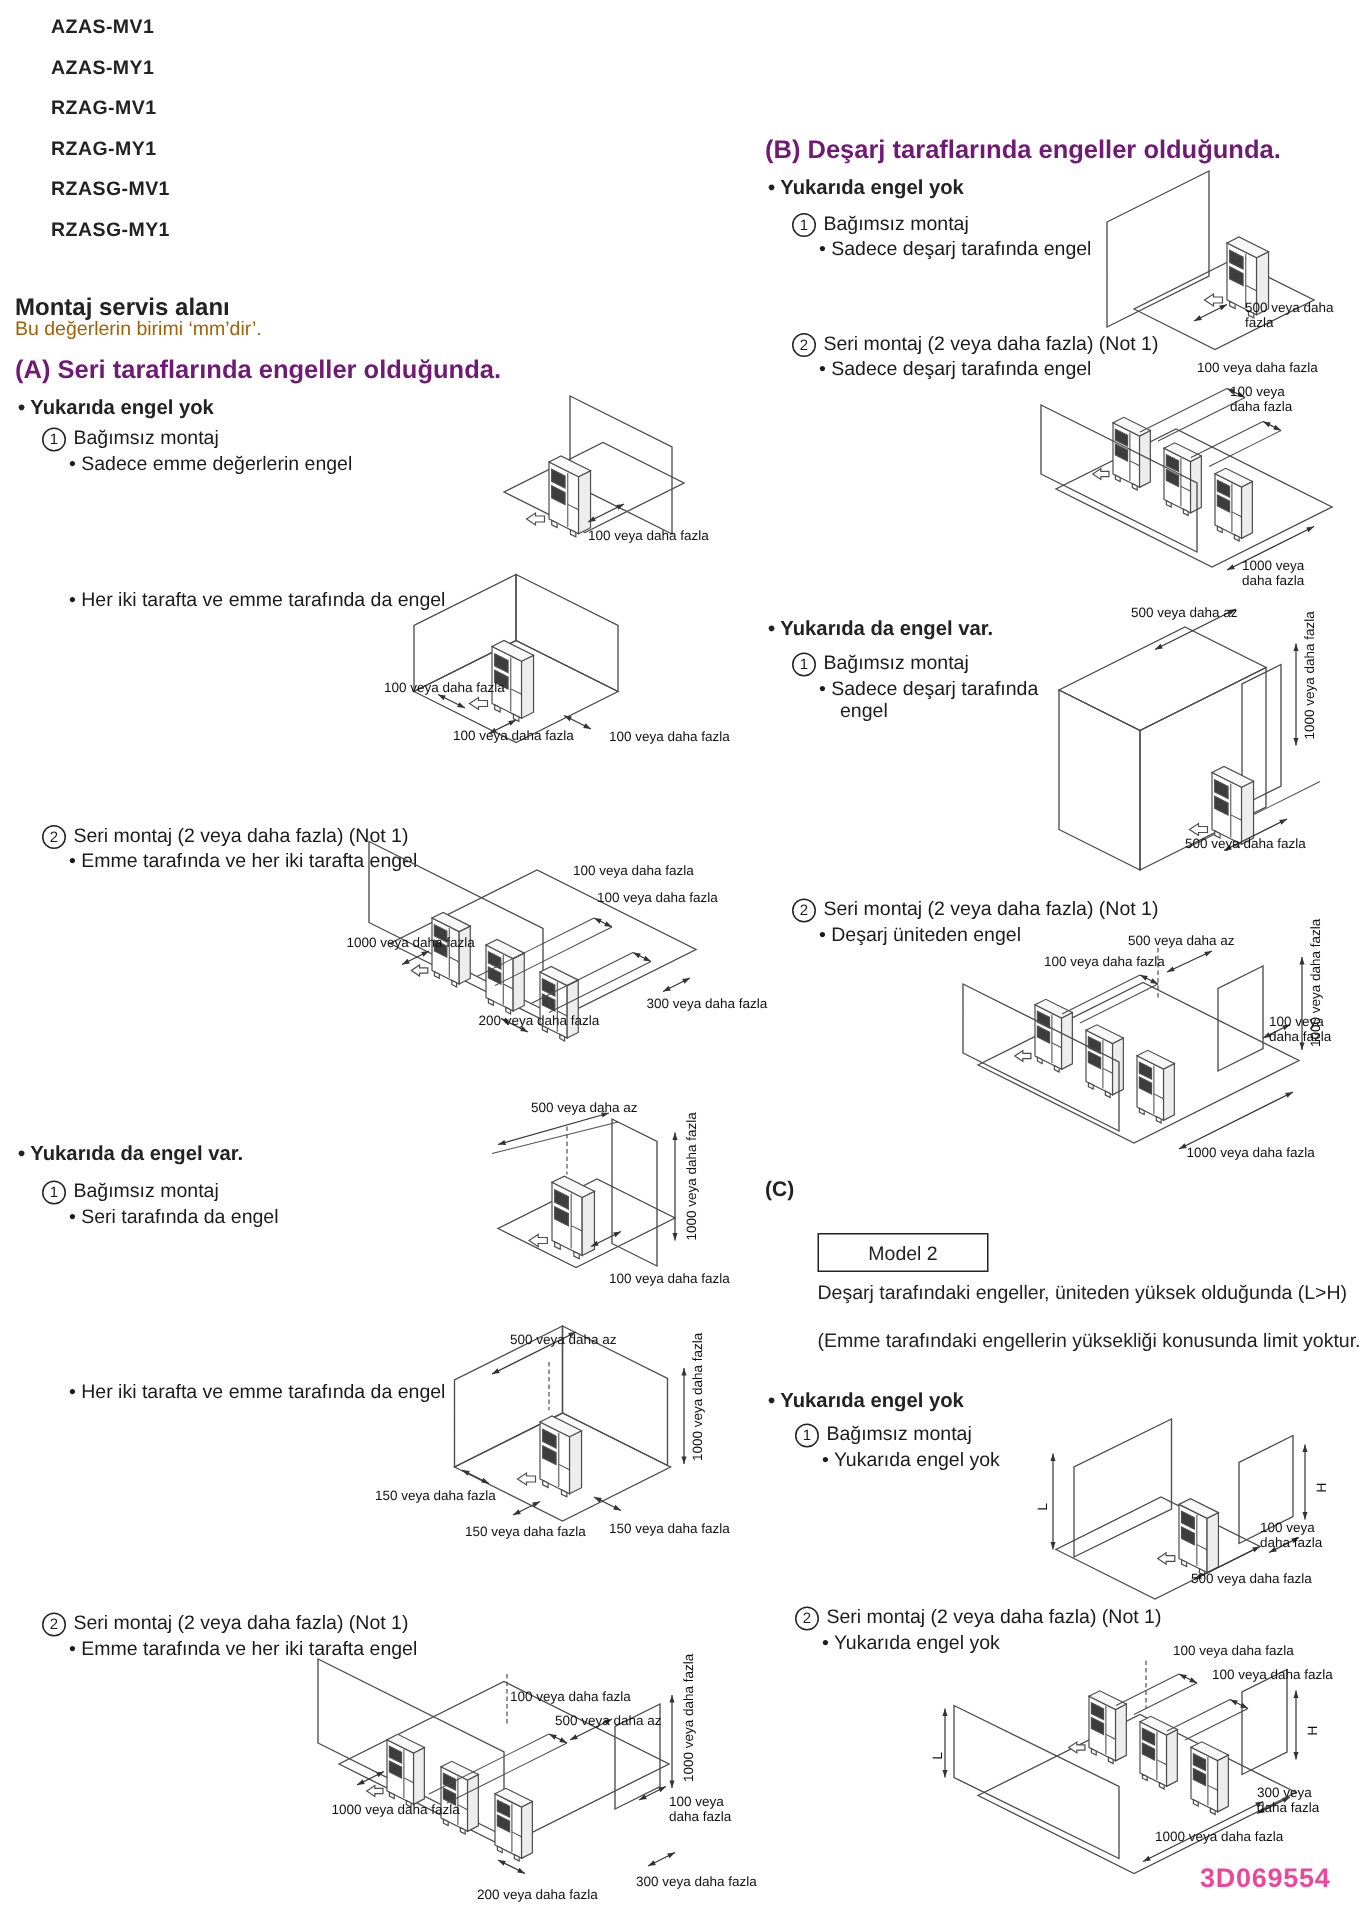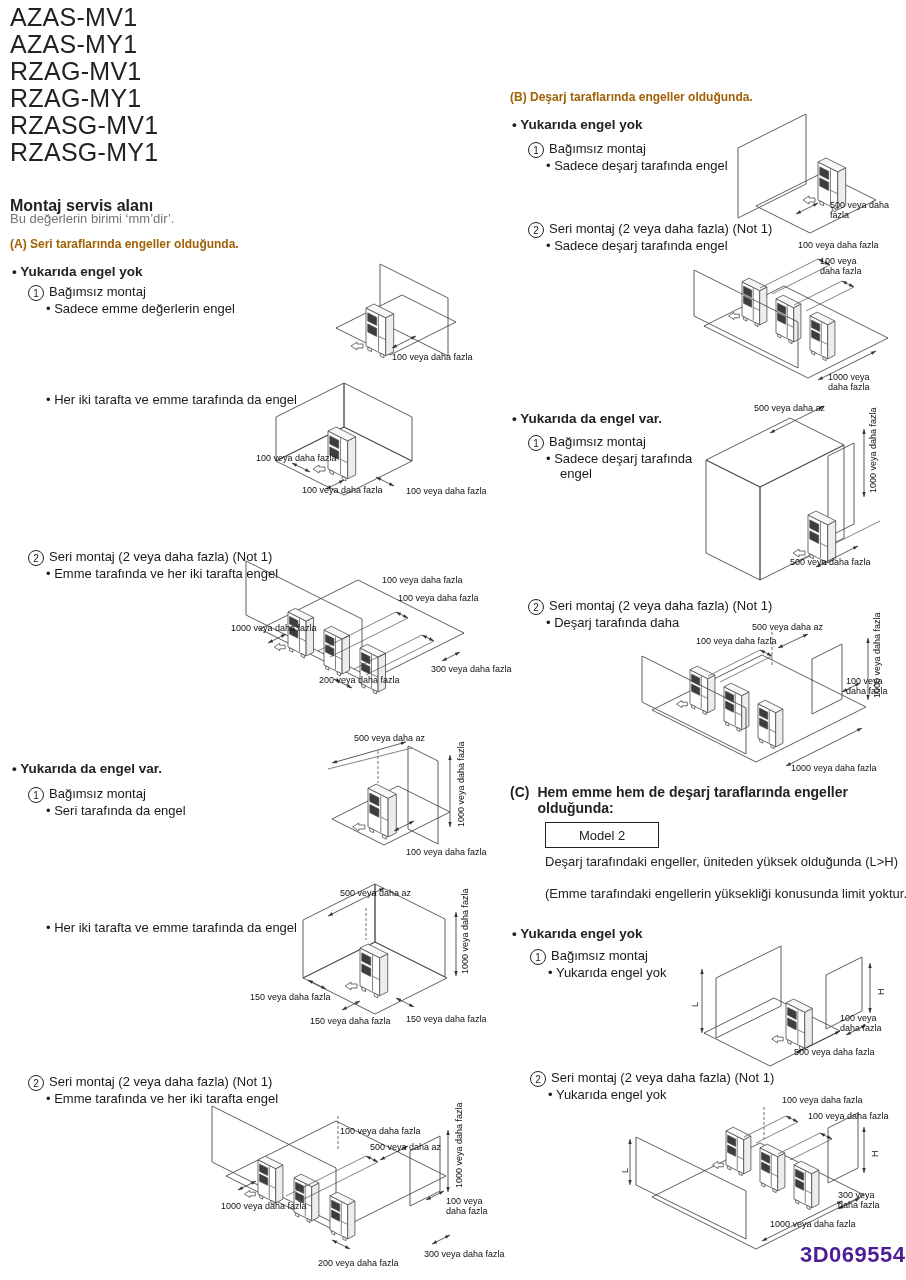--- a/index.html
+++ b/index.html
@@ -1,36 +1,36 @@
 <!DOCTYPE html>
 <html><head>
 <meta charset="utf-8">
 <style>
   html,body{margin:0;padding:0;background:#888;}
   #page{position:relative;width:906px;height:1280px;background:#fff;margin:0 auto;
         font-family:"Liberation Sans", sans-serif;color:#1a1a1a;overflow:hidden;}
   .abs{position:absolute;}
-  .model{font-size:25px;font-weight:normal;line-height:27px;color:#222;letter-spacing:.3px;}
+  .model{font-size:13px;font-weight:bold;line-height:27px;color:#222;letter-spacing:.3px;margin-left:24px;}
   .h1{font-size:16px;font-weight:bold;color:#222;}
-  .note{font-size:13px;color:#737373;}
-  .sech{font-size:12px;font-weight:bold;color:#a16207;}
+  .note{font-size:13px;color:#a16207;}
+  .sech{font-size:17px;font-weight:bold;color:#701a75;}
   .bullh{font-size:13.5px;font-weight:bold;color:#222;}
   .item{font-size:13px;display:flex;align-items:flex-start;}
   .cnum{display:inline-flex;width:14px;height:14px;border:1px solid #222;border-radius:50%;
         align-items:center;justify-content:center;font-size:10px;margin-right:5px;flex:0 0 auto;margin-top:1px;}
   .sub{font-size:13px;padding-left:14px;text-indent:-14px;line-height:15px;}
   .dg{position:absolute;}
   .dg svg{position:absolute;left:0;top:0;}
   .dl{position:absolute;font-size:9px;line-height:10px;color:#111;white-space:nowrap;}
   .dl.wr{white-space:normal;}
   .dl.v{transform:rotate(-90deg);transform-origin:0 0;}
   .mbox{border:1.5px solid #222;display:flex;align-items:center;justify-content:center;
         font-size:13px;color:#222;}
   .chead{display:flex;gap:8px;font-size:14px;font-weight:bold;color:#222;}
-  .docnum{font-size:22px;font-weight:bold;color:#4c1d95;letter-spacing:.5px;text-align:right;}
+  .docnum{font-size:18px;font-weight:bold;color:#ec4899;letter-spacing:.5px;text-align:right;}
   .para{font-size:13px;line-height:16px;color:#222;}
 </style>
 </head>
 <body>
 
 <div id="page">
 
   <div class="abs" style="left:10px;top:4px">
     <div class="model">AZAS-MV1</div>
     <div class="model">AZAS-MY1</div>
@@ -445,21 +445,21 @@
       </svg>
     <div class="dl" style="left:58px;top:12px">500 veya daha az</div>
     <div class="dl v" style="left:172px;top:102px">1000 veya daha fazla</div>
     <div class="dl" style="left:94px;top:166px">500 veya daha fazla</div>
   </div>
 
   <div class="abs item" style="left:528px;top:598px">
     <span class="cnum">2</span>
     <span>Seri montaj (2 veya daha fazla) (Not 1)</span>
   </div>
-  <div class="abs sub" style="left:546px;top:615px">• Deşarj tarafında daha</div>
+  <div class="abs sub" style="left:546px;top:615px">• Deşarj üniteden engel</div>
 
   <div class="dg" style="left:636px;top:620px;width:268px;height:162px">
     <svg width="268" height="162">
         <polygon points="16.0,90.0 120.0,142.0 230.0,87.0 126.0,35.0" fill="none" stroke="#4d4d4d" stroke-width="0.9"></polygon>
         <polygon points="54.0,84.0 71.7,92.9 71.7,58.7 54.0,49.8" fill="#fff" stroke="#4d4d4d" stroke-width="0.8"></polygon>
         <polygon points="71.7,92.9 78.9,89.2 78.9,55.0 71.7,58.7" fill="#ededed" stroke="#4d4d4d" stroke-width="0.8"></polygon>
         <polygon points="54.0,49.8 71.7,58.7 78.9,55.0 61.2,46.2" fill="#f8f8f8" stroke="#4d4d4d" stroke-width="0.8"></polygon>
         <polygon points="55.6,54.2 63.7,58.2 63.7,65.4 55.6,61.4" fill="#3d3d3d" stroke="#4d4d4d" stroke-width="0.8"></polygon>
         <polygon points="55.6,64.1 63.7,68.1 63.7,75.3 55.6,71.3" fill="#3d3d3d" stroke="#4d4d4d" stroke-width="0.8"></polygon>
         <line x1="65.2644" y1="88.73219999999999" x2="65.2644" y2="56.33219999999999" stroke="#4d4d4d" stroke-width="0.7"></line>
@@ -508,21 +508,20 @@
       </svg>
     <div class="dl" style="left:116px;top:2px">500 veya daha az</div>
     <div class="dl" style="left:60px;top:16px">100 veya daha fazla</div>
     <div class="dl v" style="left:236px;top:78px">1000 veya daha fazla</div>
     <div class="dl wr" style="left:210px;top:56px;width:56px">100 veya daha fazla</div>
     <div class="dl" style="left:155px;top:143px">1000 veya daha fazla</div>
   </div>
 
   <div class="abs chead" style="left:510px;top:784px;width:396px">
     <span>(C)</span>
-    <span style="width:330px">Hem emme hem de deşarj taraflarında engeller olduğunda:</span>
   </div>
   <div class="abs mbox" style="left:545px;top:822px;width:112px;height:24px">Model 2</div>
   <div class="abs para" style="left:545px;top:854px;width:372px">Deşarj tarafındaki engeller, üniteden yüksek olduğunda (L&gt;H)</div>
   <div class="abs para" style="left:545px;top:886px;width:372px">(Emme tarafındaki engellerin yüksekliği konusunda limit yoktur.)</div>
   <div class="abs bullh" style="left:512px;top:926px">• Yukarıda engel yok</div>
 
   <div class="abs item" style="left:530px;top:948px">
     <span class="cnum">1</span>
     <span>Bağımsız montaj</span>
   </div>

